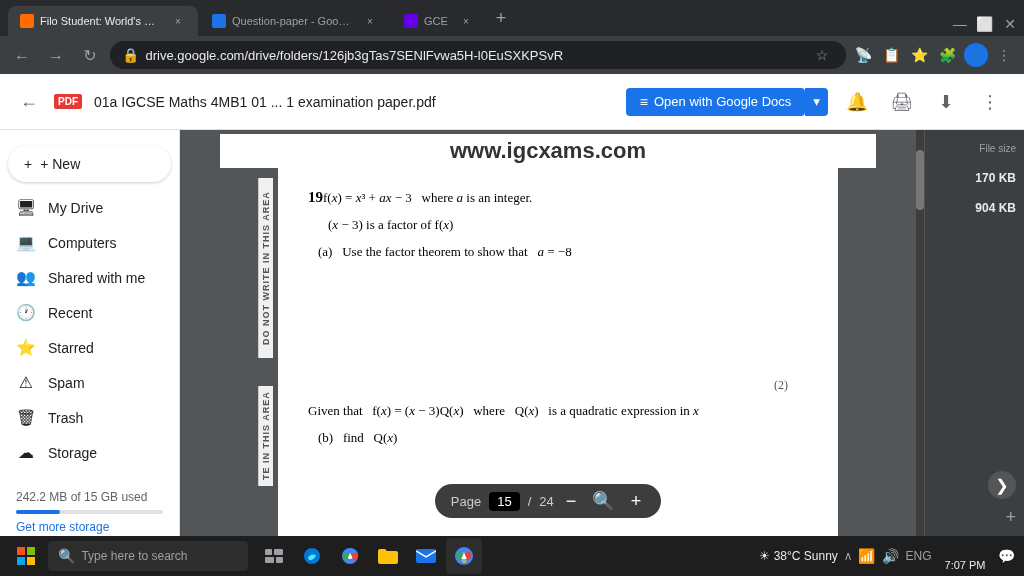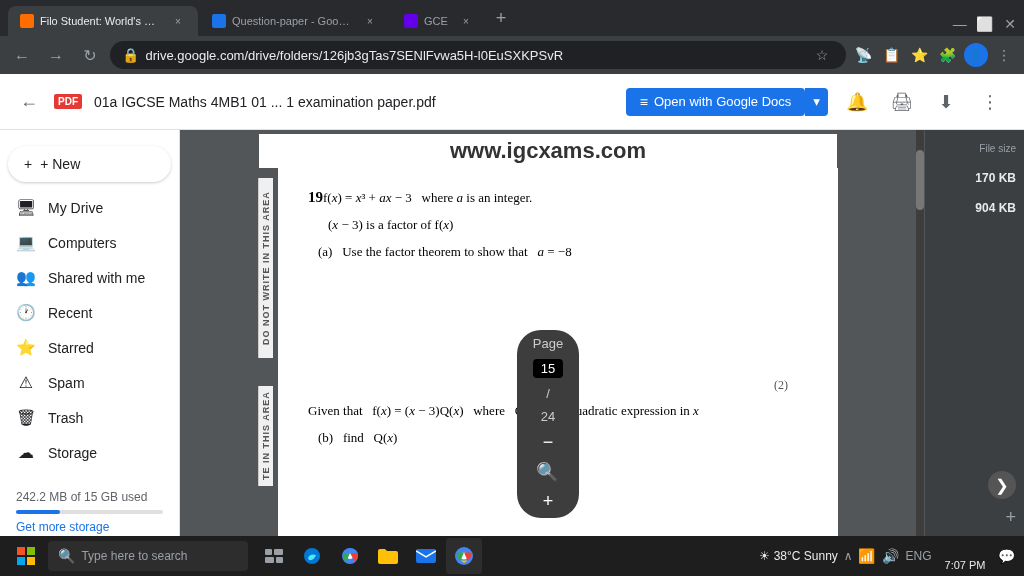--- a/index.html
+++ b/index.html
@@ -42,29 +42,29 @@
     .sidebar-new { display: flex; align-items: center; gap: 8px; padding: 10px 16px; margin: 8px; background: #fff; border-radius: 24px; box-shadow: 0 1px 3px rgba(0,0,0,0.2); cursor: pointer; font-size: 14px; color: #202124; }
     .sidebar-item { display: flex; align-items: center; gap: 12px; padding: 8px 16px; cursor: pointer; font-size: 14px; color: #202124; border-radius: 0 24px 24px 0; margin-right: 16px; }
     .sidebar-icon { font-size: 16px; width: 20px; text-align: center; }
     .storage-section { padding: 12px 16px; font-size: 12px; color: #5f6368; margin-top: 8px; }
     .storage-bar { background: #e0e0e0; height: 4px; border-radius: 2px; margin: 6px 0; }
     .storage-fill { background: #1a73e8; height: 100%; border-radius: 2px; width: 30%; }
     .get-more { color: #1a73e8; cursor: pointer; font-size: 12px; display: block; margin-top: 6px; }
 
     
     .pdf-area { flex: 1; background: #525659; display: flex; flex-direction: column; align-items: center; overflow: hidden; position: relative; }
-    .pdf-website-header { color: #333; font-size: 22px; font-weight: bold; text-align: center; background: white; width: 578px; padding: 4px 0; margin-top: 4px; }
+    .pdf-website-header { color: #333; font-size: 22px; font-weight: bold; text-align: center; background: white; width: 656px; padding: 4px 0; margin-top: 4px; }
     .pdf-page { background: white; width: 580px; flex: 1; padding: 20px 30px; position: relative; overflow: hidden; font-family: 'Times New Roman', serif; }
     .question-num { font-size: 15px; font-weight: bold; margin-bottom: 8px; }
     .q-text { font-size: 13px; margin-bottom: 6px; line-height: 1.6; }
     .q-indent { font-size: 13px; margin-left: 20px; margin-bottom: 6px; line-height: 1.6; }
     .q-sub { font-size: 13px; margin-left: 10px; margin-bottom: 6px; line-height: 1.6; }
     .q-blank { height: 110px; }
     .q-given { font-size: 13px; margin-bottom: 6px; line-height: 1.6; margin-top: 8px; }
-    .pdf-nav-bar { background: #3d3d3d; border-radius: 24px; display: flex; align-items: center; gap: 8px; padding: 6px 16px; margin-bottom: 8px; color: white; font-size: 13px; position: absolute; bottom: 10px; flex-direction: column; }
+    .pdf-nav-bar { background: #3d3d3d; border-radius: 24px; display: flex; align-items: center; gap: 8px; padding: 6px 16px; margin-bottom: 8px; color: white; font-size: 13px; position: absolute; bottom: 10px; }
     .pdf-nav-label { color: #ccc; }
     .pdf-page-num { background: #000000; border-radius: 4px; padding: 2px 8px; font-size: 13px; }
     .pdf-total { color: #ccc; }
     .pdf-nav-btn { background: none; border: none; color: white; font-size: 18px; cursor: pointer; padding: 0 4px; }
 
     
     .right-panel { background: #3c3f41; width: 100px; flex-shrink: 0; display: flex; flex-direction: column; padding: 8px; gap: 8px; border-left: 1px solid #555; }
     .panel-label { color: #9aa0a6; font-size: 10px; text-align: right; }
     .panel-value { color: #e8eaed; font-size: 12px; text-align: right; font-weight: bold; }
     .panel-row { text-align: right; margin-bottom: 4px; }

